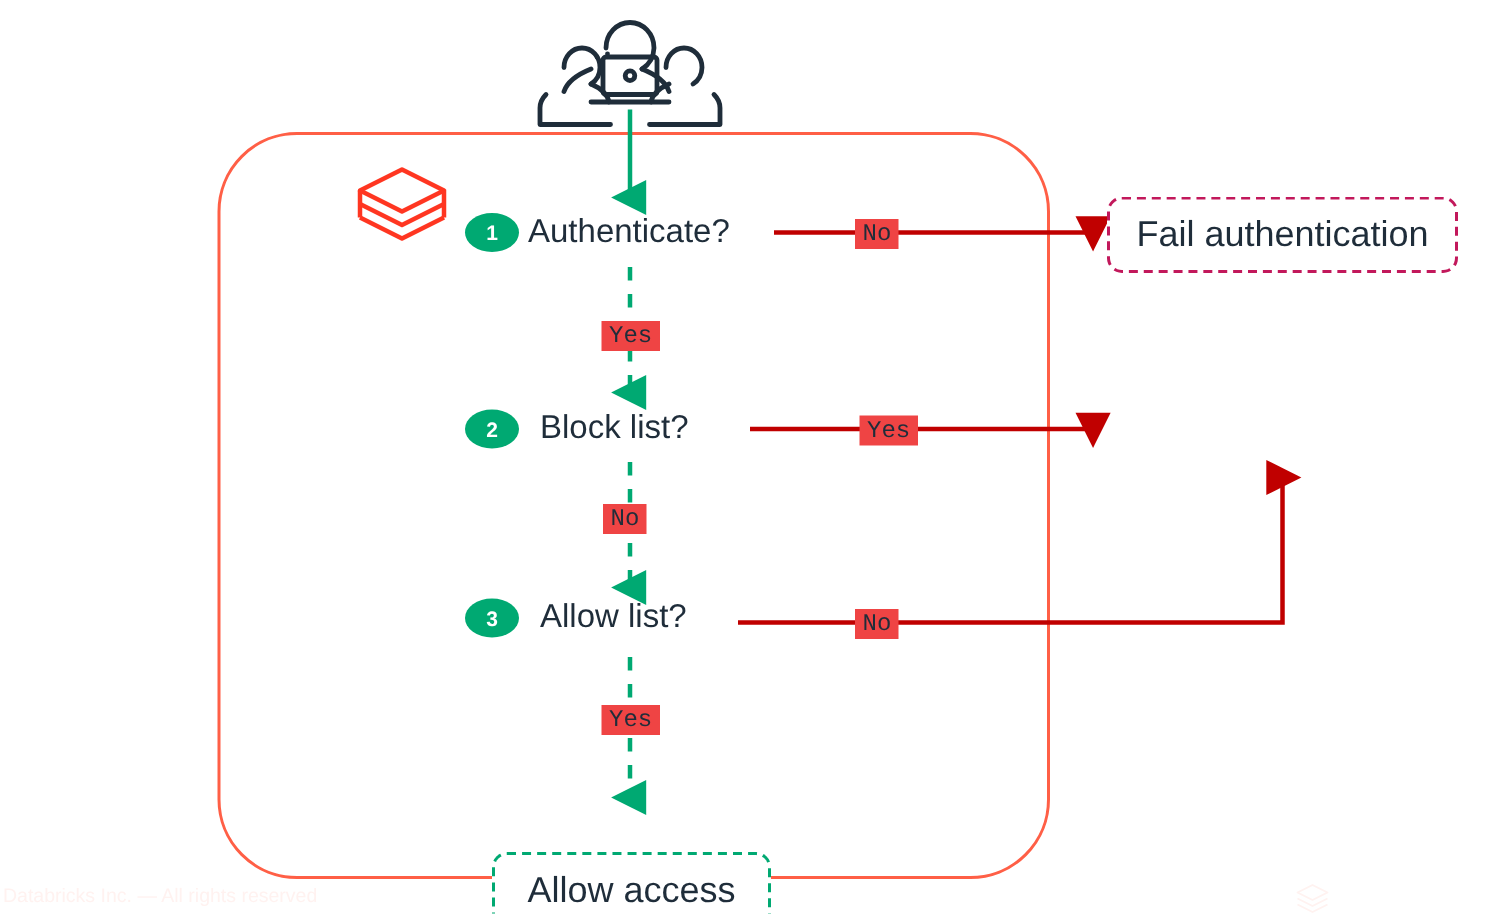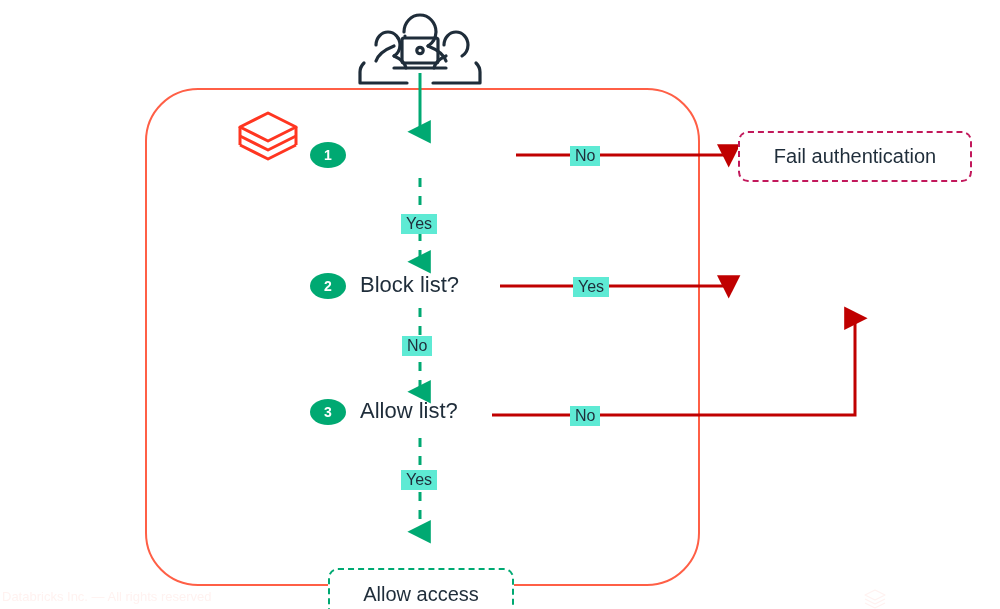--- a/index.html
+++ b/index.html
@@ -17,43 +17,43 @@
     color:#1f2d3a;
     font-size:22px;
     font-family:"Liberation Sans", sans-serif;
     white-space:nowrap;
     letter-spacing:0px;
   }
   .edge-label{
     position:absolute;
     color:#1f2d3a;
     font-size:16px;
-    font-family:Liberation Sans, sans-serif;
-    background:#5eead4;
+    font-family:Liberation Mono, monospace;
+    background:#ef4444;
     padding:1px 5px;
     white-space:nowrap;
   }
   .badge{
     position:absolute;
     width:36px;height:26px;
     border-radius:50%;
     background:#00A972;
     color:#ffffff;
     font-size:14px;
     font-weight:bold;
     display:flex;align-items:center;justify-content:center;
     font-family:"Liberation Sans", sans-serif;
   }
   .term-box{
     position:absolute;
     display:flex;align-items:center;justify-content:center;
     border-radius:10px;
     background:#ffffff;
     color:#1f2d3a;
-    font-size:20px;
+    font-size:24px;
     font-family:"Liberation Sans", sans-serif;
     white-space:nowrap;
   }
   .term-fail{border:2px dashed #C2185B;}
   .term-allow{border:2px dashed #00A972;}
 
   .wm{
     position:absolute;
     font-size:13px;
     font-family:"Liberation Sans", sans-serif;
@@ -121,20 +121,21 @@
 
     <line x1="500" y1="286" x2="729" y2="286" stroke="#C00000" stroke-width="3" marker-end="url(#arrow-red)"></line>
 
     <path d="M492,415 L855,415 L855,318" fill="none" stroke="#C00000" stroke-width="3" marker-end="url(#arrow-red)"></path>
   </svg>
 
   <div class="badge" style="left:310px;top:142px;">1</div>
   <div class="badge" style="left:310px;top:273px;">2</div>
   <div class="badge" style="left:310px;top:399px;">3</div>
 
+  <div class="node-text" style="left:352px;top:141px;">Authenticate?</div>
   <div class="node-text" style="left:360px;top:398px;">Allow list?</div>
   <div class="node-text" style="left:360px;top:272px;">Block list?</div>
 
   <div class="edge-label" style="left:570px;top:146px;">No</div>
   <div class="edge-label" style="left:401px;top:214px;">Yes</div>
   <div class="edge-label" style="left:573px;top:277px;">Yes</div>
   <div class="edge-label" style="left:402px;top:336px;">No</div>
   <div class="edge-label" style="left:570px;top:406px;">No</div>
   <div class="edge-label" style="left:401px;top:470px;">Yes</div>
 

